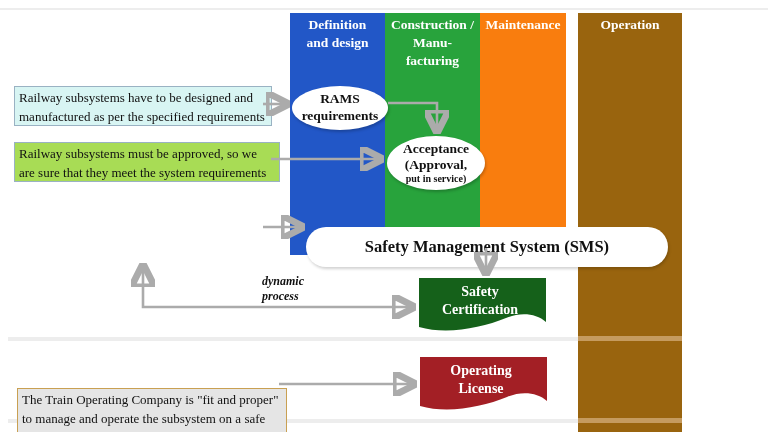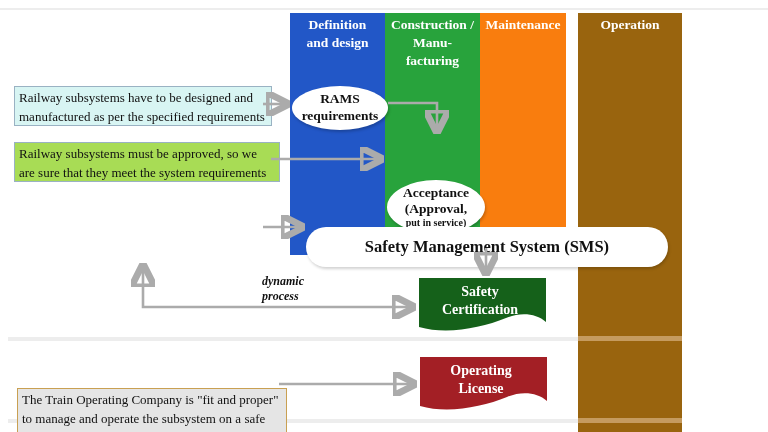--- a/index.html
+++ b/index.html
@@ -25,21 +25,21 @@
   #req-3{left:14px;top:198px;width:248px;height:52px;
     background:linear-gradient(115deg,#D8F2EC 0%,#EEDE96 50%,#F6A913 95%);}
   #req-4{left:17px;top:352px;width:260px;height:53px;background:#e5e5e5;border-color:#C9A052;margin-top:36px;}
   
   .oval{position:absolute;background:#fff;border-radius:50%;display:flex;align-items:center;
     justify-content:center;text-align:center;font-weight:bold;z-index:4;
     box-shadow:1px 2px 3px rgba(0,0,0,0.22);}
   #rams-oval{left:292px;top:86px;width:96px;height:44px;font-size:13.5px;line-height:1.25;
     white-space:pre-line;}
   #acceptance-oval{left:387px;top:136px;width:98px;height:54px;flex-direction:column;
-    font-size:13.5px;line-height:1.2;margin-top:44px;}
+    font-size:13.5px;line-height:1.2;}
   #acceptance-oval .small{font-size:10px;}
   #sms-pill{position:absolute;left:306px;top:207px;width:362px;height:40px;background:#fff;
     border-radius:20px;display:flex;align-items:center;justify-content:center;font-weight:bold;
     font-size:16.5px;z-index:4;box-shadow:1px 2px 3px rgba(0,0,0,0.18);margin-top:20px;}
   
   .wave-shape{position:absolute;width:122px;height:58px;z-index:4;}
   .wave-shape svg{position:absolute;left:0;top:0;}
   .wave-label{position:absolute;top:5px;left:0;right:0;text-align:center;color:#fff;
     font-weight:bold;font-size:14px;line-height:1.3;white-space:pre-line;}
   #safety-cert{left:419px;top:278px;}

